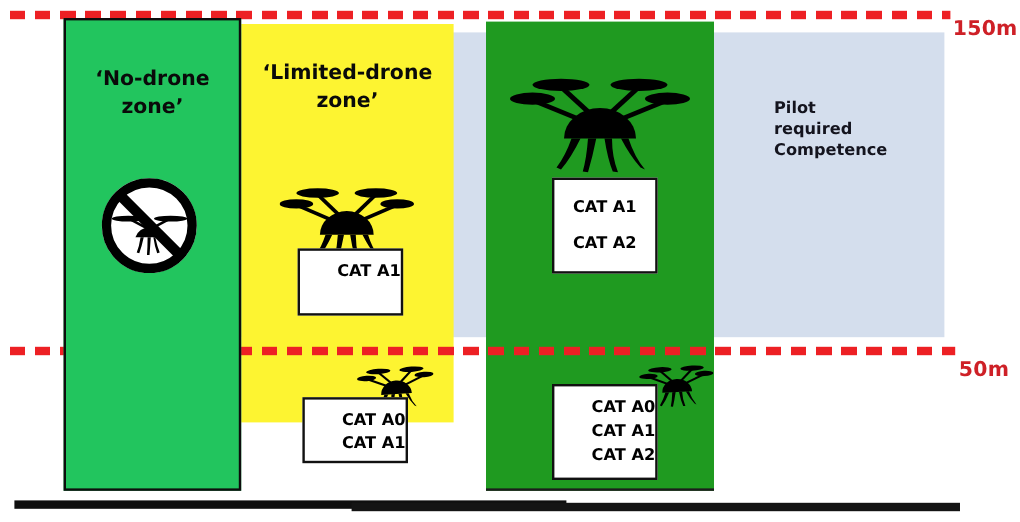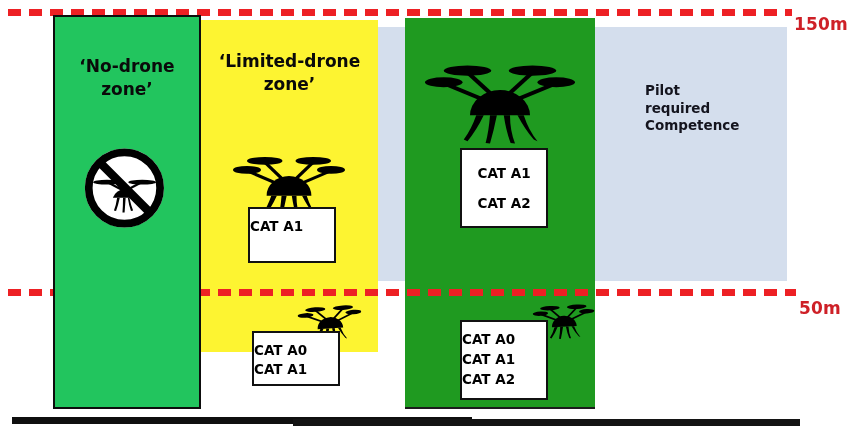--- a/index.html
+++ b/index.html
@@ -27,21 +27,21 @@
   .ground.g1{left:12px;top:417px;width:460px;height:7px;}
   .ground.g2{left:293px;top:419px;width:507px;height:7px;background:#141414;}
   
   .zone-title{font-weight:bold;color:#0a0a0a;font-size:17px;line-height:23px;text-align:center;}
   .red-zone .zone-title{margin-top:38px;}
   .yellow-zone .zone-title{margin-top:30px;}
   .pilot-text{position:absolute;left:645px;top:82px;width:120px;text-align:left;z-index:2;
     color:#14141e;font-size:13.5px;font-weight:600;line-height:17.5px;}
   
   .cat-box{position:absolute;background:#ffffff;border:2px solid #111;box-sizing:border-box;
-    text-align:left;font-weight:bold;font-size:13.5px;color:#000;}
+    text-align:right;font-weight:bold;font-size:13.5px;color:#000;}
   .cat-box.y-upper{left:47px;top:187px;width:88px;height:56px;padding-top:9px;}
   .cat-box.y-lower{left:51px;top:311px;width:88px;height:55px;padding-top:8px;line-height:19px;}
   .cat-box.g-upper{left:55px;top:130px;width:88px;height:80px;display:flex;flex-direction:column;
     justify-content:space-evenly;align-items:center;}
   .cat-box.g-lower{left:55px;top:302px;width:88px;height:80px;padding-top:7px;line-height:20px;}
   
   .drone{position:absolute;}
   .drone-md{left:32px;top:131px;width:112px;height:67px;}
   .drone-sm-y{left:97px;top:283px;width:64px;height:38px;transform:rotate(-4deg);}
   .drone-lg{left:20px;top:40px;width:150px;height:86px;}

